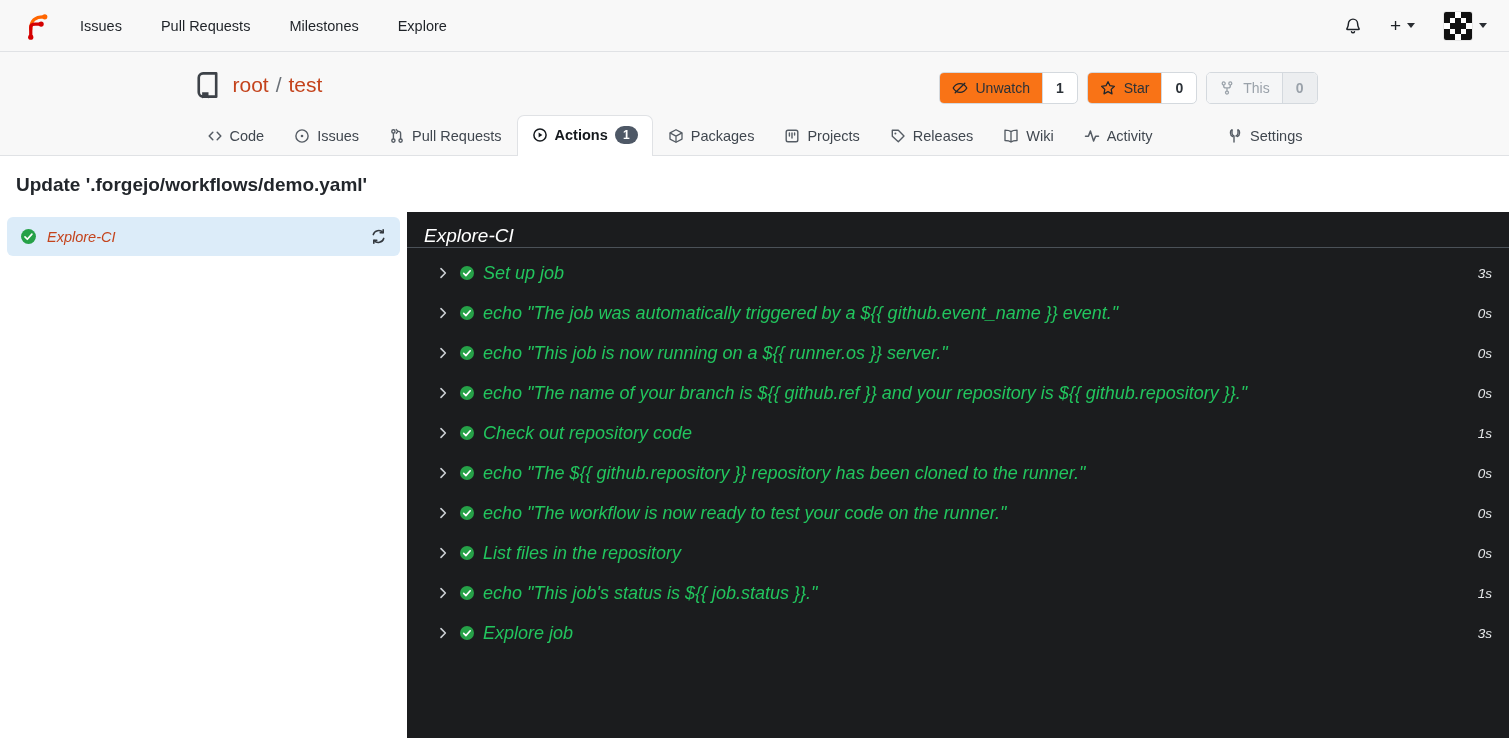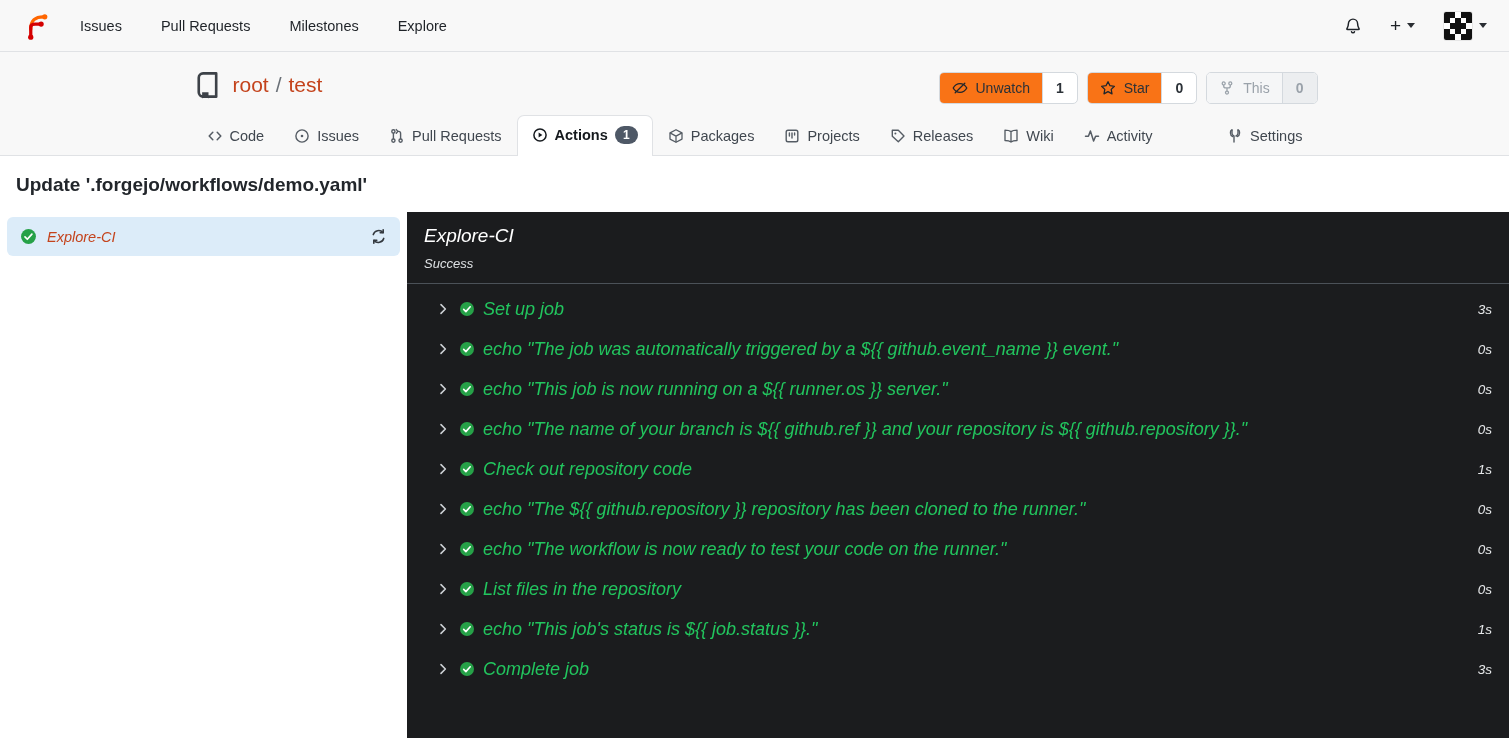--- a/index.html
+++ b/index.html
@@ -331,21 +331,20 @@
               <path d="M3.6 14.4v-2.8h2.8"></path>
           </svg>
         </span>
       </button>
     </div>
   </aside>
 
   <section class="run-panel">
     <div class="panel-header">
       <div class="panel-title">Explore-CI</div>
-      <div class="panel-status">Success</div>
     </div>
 
     <div class="steps">
 
         <div class="step-row">
           <span class="icon step-chevron">
             <svg width="14" height="14" viewBox="0 0 16 16" fill="none" stroke="currentColor" stroke-width="1.8" stroke-linecap="round" stroke-linejoin="round">
               <path d="M5.7 3 10.7 8l-5 5"></path>
             </svg>
           </span>
@@ -492,18 +491,18 @@
             <svg width="14" height="14" viewBox="0 0 16 16" fill="none" stroke="currentColor" stroke-width="1.8" stroke-linecap="round" stroke-linejoin="round">
               <path d="M5.7 3 10.7 8l-5 5"></path>
             </svg>
           </span>
           <span class="icon step-check">
             <svg width="16" height="16" viewBox="0 0 16 16">
               <circle cx="8" cy="8" r="7" fill="var(--success-green)"></circle>
               <path d="M4.7 8.4l2.2 2.2 4.3-4.8" fill="none" stroke="#fff" stroke-width="1.6" stroke-linecap="round" stroke-linejoin="round"></path>
             </svg>
           </span>
-          <span class="step-name">Complete job</span>
+          <span class="step-name">Explore job</span>
           <span class="step-duration">3s</span>
         </div>
       </div>
   </section>
 </div>
 
 </body></html>

